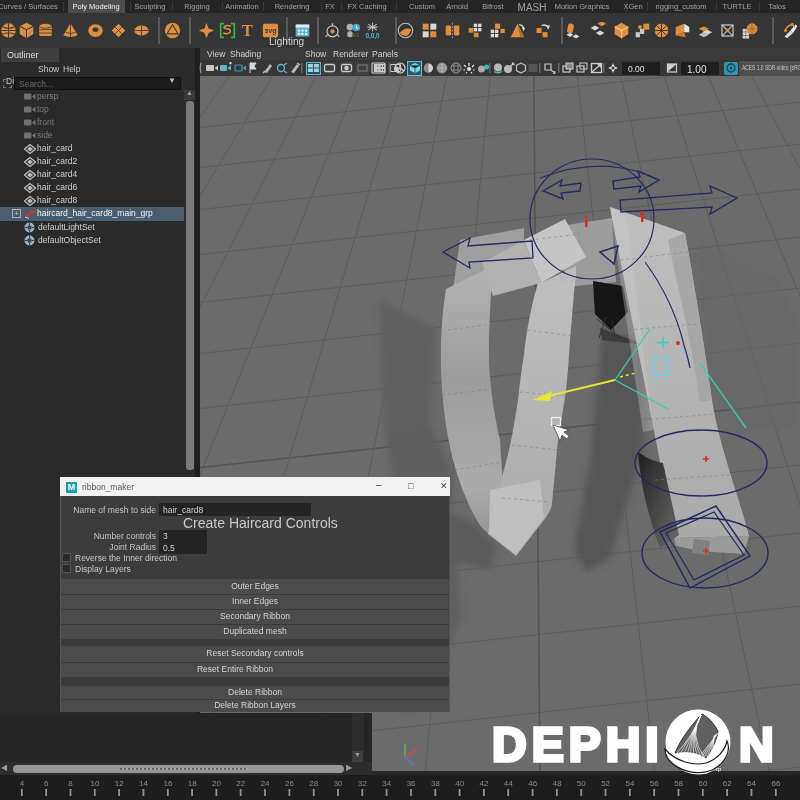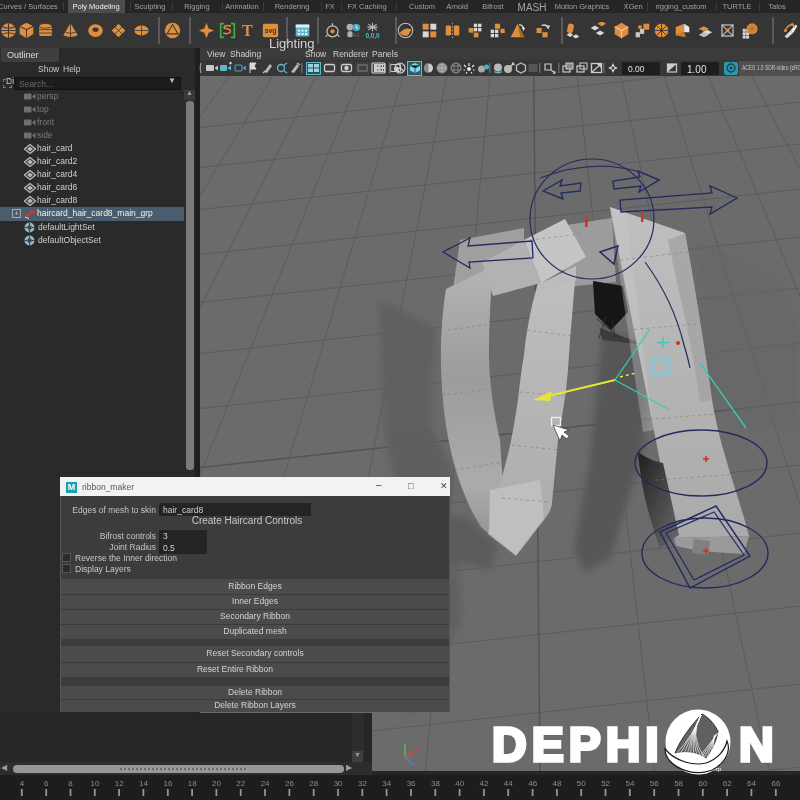--- a/index.html
+++ b/index.html
@@ -467,21 +467,21 @@
       <circle cx="5.5" cy="5.5" r="5" fill="#9ab2bd"></circle>
       <circle cx="5.5" cy="5.5" r="2.2" fill="#30444e"></circle>
       <path d="M5.5,0.5 V3 M5.5,8 V10.5 M0.5,5.5 H3 M8,5.5 H10.5" stroke="#30444e" stroke-width="1"></path>
     </svg>
   </div>
 <span class="t" style="left:38px;top:234.5px;font-size:8.5px;color:#cfcfcf;z-index:5">defaultObjectSet</span>
 <div style="position:absolute;left:195px;top:48px;width:5px;height:727px;background:#1f1f1f;z-index:3;"></div>
 <div style="position:absolute;left:200px;top:48px;width:600px;height:12px;background:#3b3b3b;z-index:3;"></div>
 <span class="t" style="left:207px;top:49px;font-size:8.5px;color:#d2d2d2;z-index:4">View</span>
 <span class="t" style="left:230px;top:49px;font-size:8.5px;color:#d2d2d2;z-index:4">Shading</span>
-<span class="t" style="left:269px;top:36px;font-size:13px;color:#d2d2d2;z-index:4">Lighting</span>
+<span class="t" style="left:269px;top:36px;font-size:10px;color:#d2d2d2;z-index:4">Lighting</span>
 <span class="t" style="left:305px;top:49px;font-size:8.5px;color:#d2d2d2;z-index:4">Show</span>
 <span class="t" style="left:333px;top:49px;font-size:8.5px;color:#d2d2d2;z-index:4">Renderer</span>
 <span class="t" style="left:372px;top:49px;font-size:8.5px;color:#d2d2d2;z-index:4">Panels</span>
 <div style="position:absolute;left:200px;top:60px;width:600px;height:16px;background:#363636;z-index:3;"></div>
 <svg style="position:absolute;left:199px;top:62px;z-index:4;" width="4" height="12" viewBox="0 0 4 12">
     <path d="M2,1 Q0.5,6 2,11" stroke="#999" stroke-width="1.2" fill="none"></path>
   </svg>
 <svg style="position:absolute;left:205px;top:62px;z-index:4;" width="14" height="12" viewBox="0 0 14 12">
     <rect x="1" y="3" width="8" height="6" rx="1" fill="#c8c8c8"></rect>
     <path d="M9.5,6 L13,3.5 V8.5 Z" fill="#c8c8c8"></path>
@@ -658,36 +658,36 @@
 <span class="t" style="left:346px;top:763px;font-size:8px;color:#999;z-index:6">▶</span>
 <div style="position:absolute;left:13px;top:765px;width:331px;height:7.5px;background:#969696;border-radius:4px;z-index:5;"></div>
 <div style="position:absolute;left:120px;top:767.5px;width:128px;height:2.5px;background:repeating-linear-gradient(90deg,#6a6a6a 0 2px,#9e9e9e 2px 4px);z-index:6;"></div>
 <div style="position:absolute;left:60px;top:477px;width:390px;height:235px;background:#3c3c3c;border:1px solid #555;z-index:7;"></div>
 <div style="position:absolute;left:60px;top:477px;width:390px;height:19px;background:#f2f2f2;z-index:8;"></div>
 <div style="position:absolute;left:66px;top:481.5px;width:11px;height:11px;background:#19a0ad;z-index:9;color:#fff;font-size:9px;font-weight:bold;text-align:center;line-height:11px;">M</div>
 <span class="t" style="left:82px;top:481.5px;font-size:8.5px;color:#555;z-index:9">ribbon_maker</span>
 <span class="t" style="left:376px;top:479px;font-size:10px;color:#444;z-index:9">–</span>
 <span class="t" style="left:408px;top:481px;font-size:9px;color:#444;z-index:9">□</span>
 <span class="t" style="left:440px;top:481px;font-size:9px;color:#444;z-index:9">✕</span>
-<span class="t" style="left:61px;top:504.5px;width:95px;text-align:right;font-size:8.5px;color:#c4c4c4;z-index:9">Edges of mesh to skin</span>
+<span class="t" style="left:61px;top:504.5px;width:95px;text-align:right;font-size:8.5px;color:#c4c4c4;z-index:9">Name of mesh to side</span>
 <div style="position:absolute;left:159px;top:502.5px;width:152px;height:13.5px;background:#242424;z-index:8;"></div>
 <span class="t" style="left:163px;top:505px;font-size:8.5px;color:#d0d0d0;z-index:9">hair_card8</span>
-<span class="t" style="left:172px;top:514.5px;width:150px;text-align:center;font-size:10px;color:#c8c8c8;z-index:9">Create Haircard Controls</span>
-<span class="t" style="left:61px;top:530.5px;width:95px;text-align:right;font-size:8.5px;color:#c4c4c4;z-index:9">Bifrost controls</span>
+<span class="t" style="left:183px;top:514.5px;width:150px;text-align:center;font-size:14px;color:#c8c8c8;z-index:9">Create Haircard Controls</span>
+<span class="t" style="left:61px;top:530.5px;width:95px;text-align:right;font-size:8.5px;color:#c4c4c4;z-index:9">Number controls</span>
 <div style="position:absolute;left:159px;top:529.5px;width:48px;height:12px;background:#242424;z-index:8;"></div>
 <span class="t" style="left:163px;top:531px;font-size:8.5px;color:#d0d0d0;z-index:9">3</span>
 <span class="t" style="left:61px;top:542px;width:95px;text-align:right;font-size:8.5px;color:#c4c4c4;z-index:9">Joint Radius</span>
 <div style="position:absolute;left:159px;top:541.5px;width:48px;height:12px;background:#242424;z-index:8;"></div>
 <span class="t" style="left:163px;top:543px;font-size:8.5px;color:#d0d0d0;z-index:9">0.5</span>
 <div style="position:absolute;left:62px;top:553px;width:9px;height:9px;background:#2a2a2a;border:1px solid #555;z-index:9;"></div>
 <span class="t" style="left:75px;top:552.5px;font-size:8.5px;color:#c8c8c8;z-index:9">Reverse the Inner direction</span>
 <div style="position:absolute;left:62px;top:564px;width:9px;height:9px;background:#2a2a2a;border:1px solid #555;z-index:9;"></div>
 <span class="t" style="left:75px;top:563.5px;font-size:8.5px;color:#c8c8c8;z-index:9">Display Layers</span>
 <div style="position:absolute;left:61px;top:579px;width:388px;height:60px;background:#4b4b4b;z-index:8;"></div>
-<span class="t" style="left:61px;top:581.0px;width:388px;text-align:center;font-size:8.5px;color:#d4d4d4;z-index:9">Ribbon Edges</span>
+<span class="t" style="left:61px;top:581.0px;width:388px;text-align:center;font-size:8.5px;color:#d4d4d4;z-index:9">Outer Edges</span>
 <div style="position:absolute;left:61px;top:594px;width:388px;height:1px;background:#3a3a3a;z-index:9;"></div>
 <span class="t" style="left:61px;top:596.0px;width:388px;text-align:center;font-size:8.5px;color:#d4d4d4;z-index:9">Inner Edges</span>
 <div style="position:absolute;left:61px;top:609px;width:388px;height:1px;background:#3a3a3a;z-index:9;"></div>
 <span class="t" style="left:61px;top:611.0px;width:388px;text-align:center;font-size:8.5px;color:#d4d4d4;z-index:9">Secondary Ribbon</span>
 <div style="position:absolute;left:61px;top:624px;width:388px;height:1px;background:#3a3a3a;z-index:9;"></div>
 <span class="t" style="left:61px;top:626.0px;width:388px;text-align:center;font-size:8.5px;color:#d4d4d4;z-index:9">Duplicated mesh</span>
 <div style="position:absolute;left:61px;top:646px;width:388px;height:31.0px;background:#4b4b4b;z-index:8;"></div>
 <span class="t" style="left:61px;top:648.25px;width:388px;text-align:center;font-size:8.5px;color:#d4d4d4;z-index:9">Reset Secondary controls</span>
 <div style="position:absolute;left:61px;top:661.5px;width:388px;height:1px;background:#3a3a3a;z-index:9;"></div>
 <span class="t" style="left:61px;top:663.75px;width:348px;text-align:center;font-size:8.5px;color:#d4d4d4;z-index:9">Reset Entire Ribbon</span>

